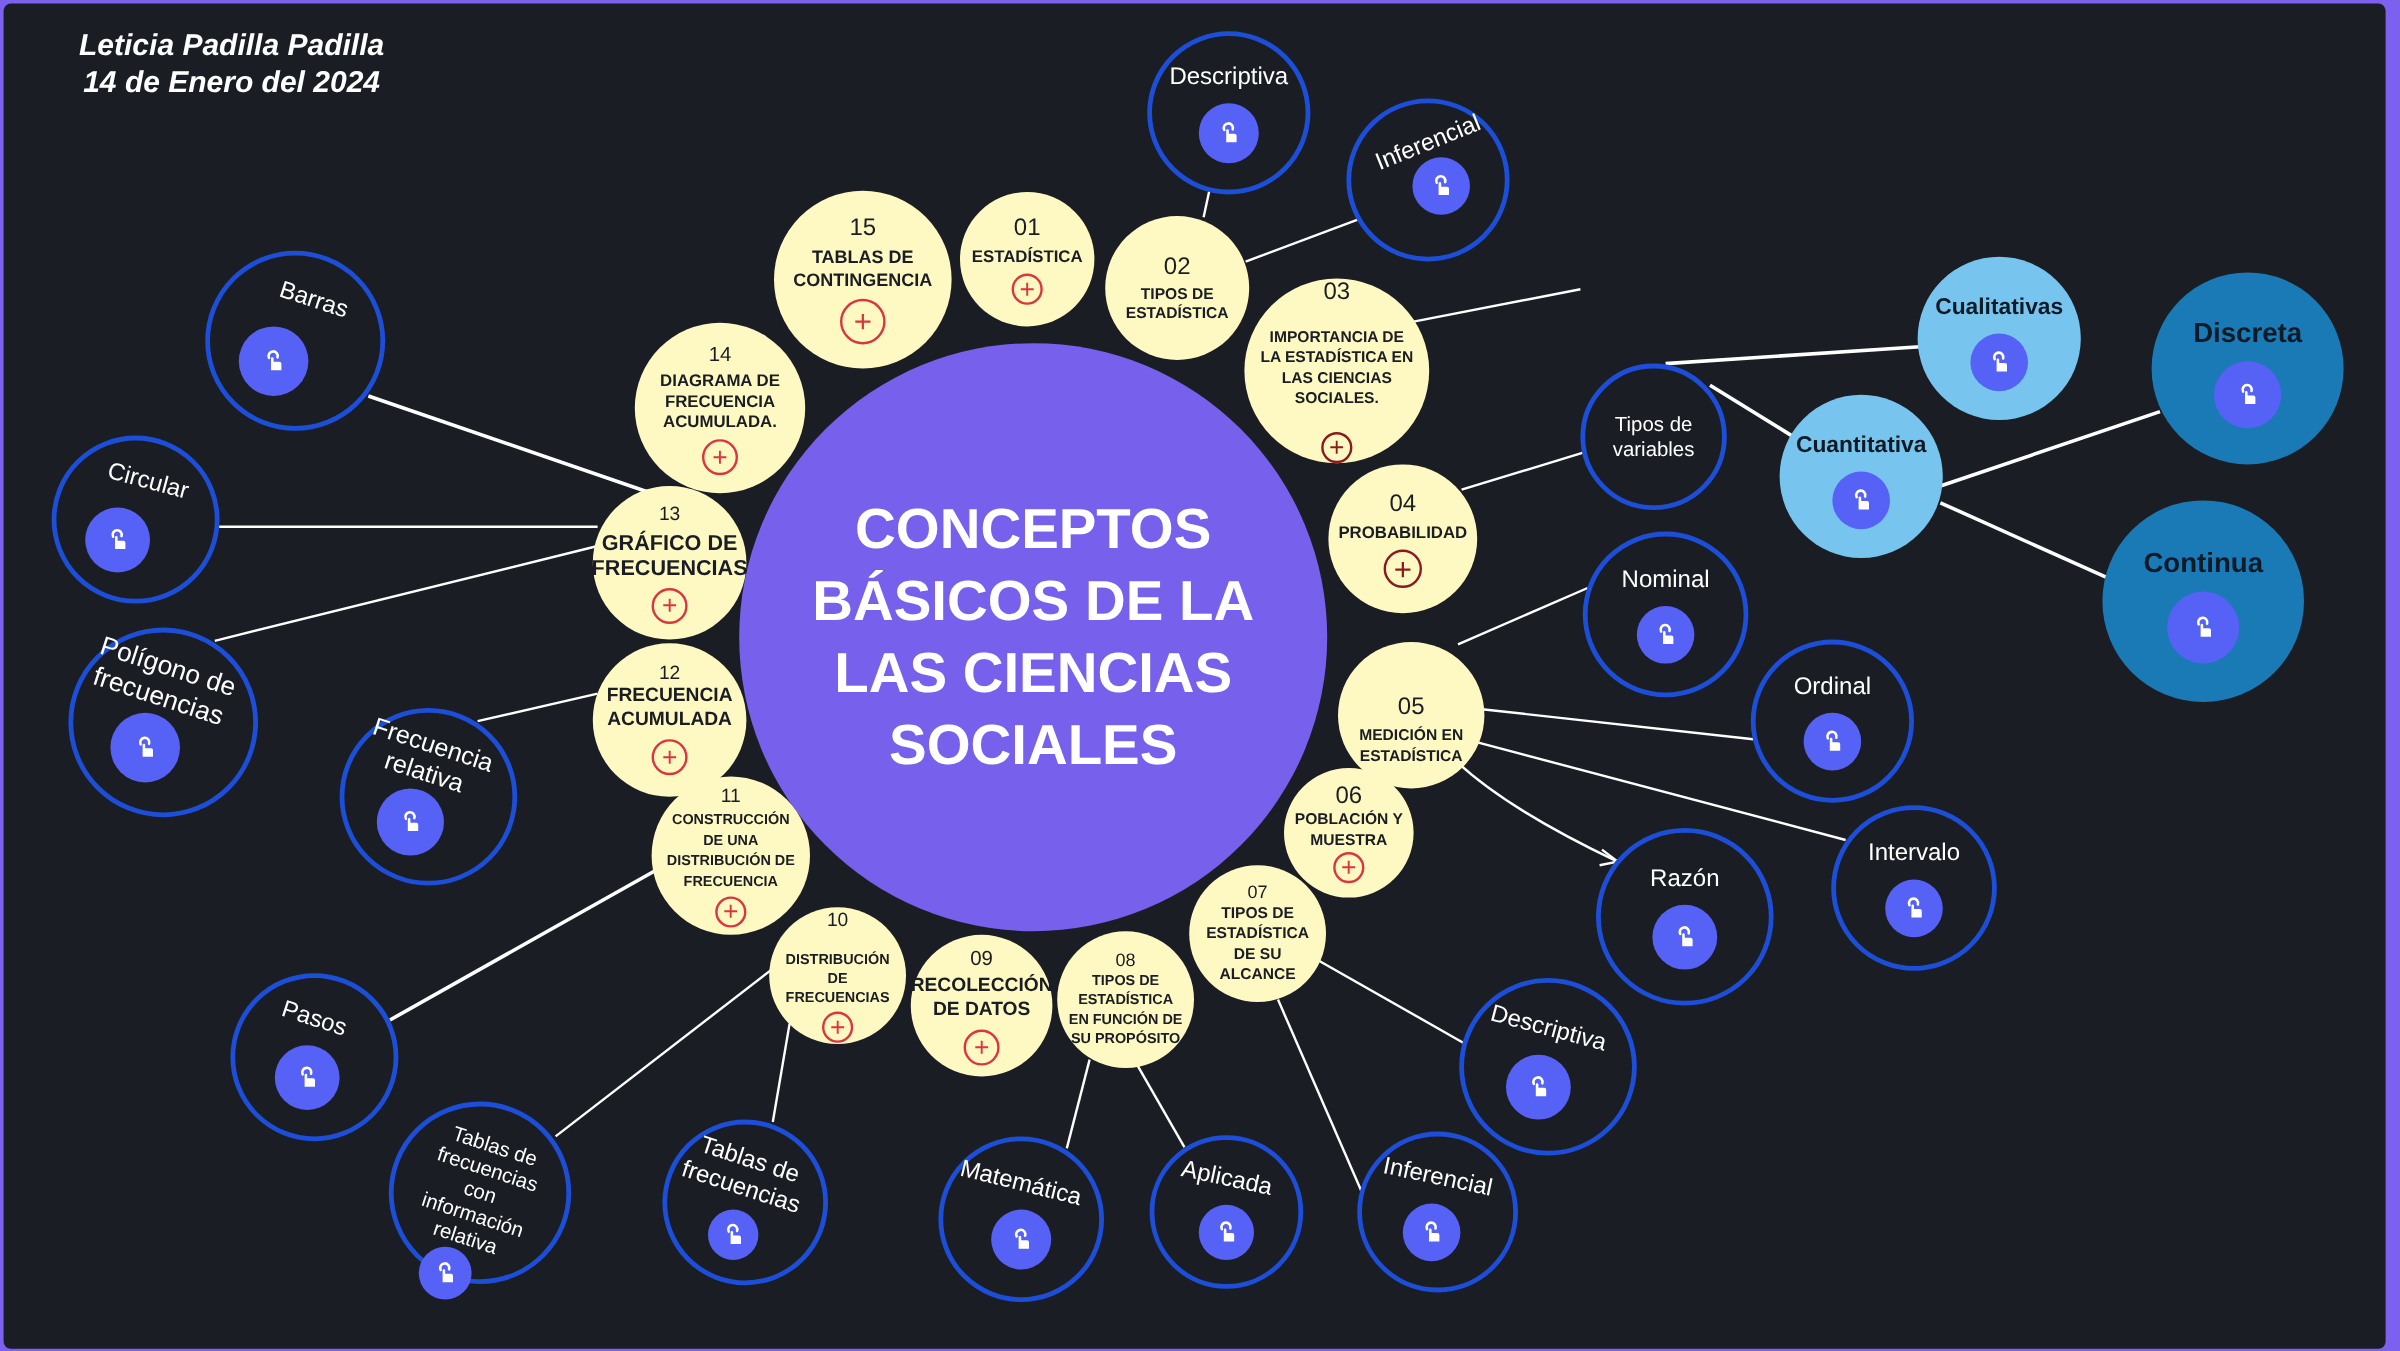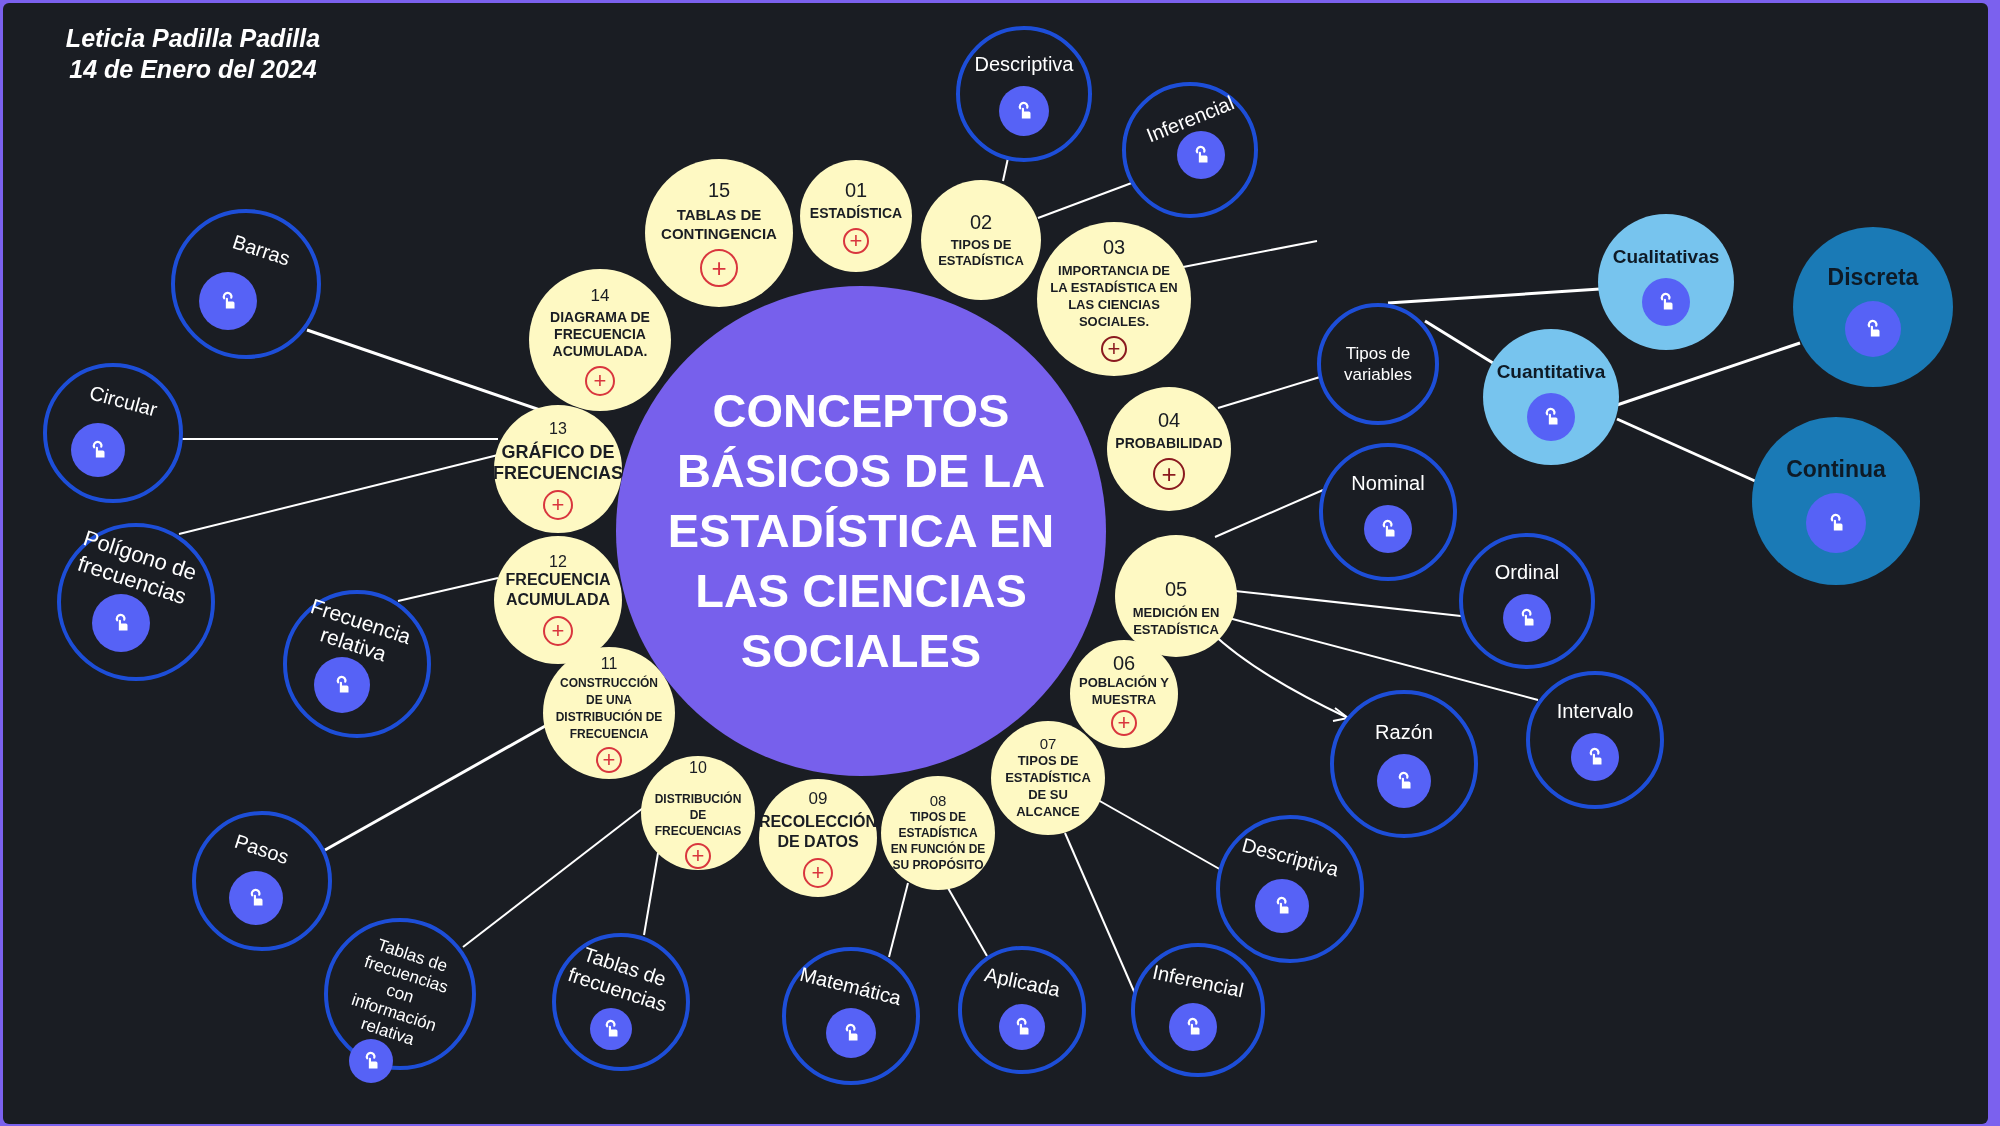--- a/index.html
+++ b/index.html
@@ -71,21 +71,20 @@
   </svg>
 
   <div class="author">
     <div>Leticia Padilla Padilla</div>
     <div>14 de Enero del 2024</div>
   </div>
 
   <div class="node core" style="left:613px;top:283px;width:490px;height:490px;">
     <div>CONCEPTOS</div>
     <div>BÁSICOS DE LA</div>
-    <div>ESTADÍSTICA EN</div>
     <div>LAS CIENCIAS</div>
     <div>SOCIALES</div>
   </div>
 
   <div class="node topic" style="left:797px;top:157px;width:112px;height:112px;">
     <div class="num">01</div>
     <div class="lbl">ESTADÍSTICA</div>
     <div class="plus sm">+</div>
   </div>
 
@@ -93,21 +92,21 @@
     <div class="num">15</div>
     <div class="lbl" style="font-size:15px;line-height:19px;">TABLAS DE CONTINGENCIA</div>
     <div class="plus" style="width:38px;height:38px;">+</div>
   </div>
 
   <div class="node topic" style="left:918px;top:177px;width:120px;height:120px;">
     <div class="num">02</div>
     <div class="lbl" style="font-size:13px;line-height:16px;">TIPOS DE ESTADÍSTICA</div>
   </div>
 
-  <div class="node topic" style="left:1034px;top:219px;width:154px;height:154px;">
+  <div class="node topic" style="left:1034px;top:229px;width:154px;height:154px;justify-content:space-between;">
     <div class="num">03</div>
     <div class="lbl" style="font-size:13px;line-height:17px;padding:0 12px;">IMPORTANCIA DE LA ESTADÍSTICA EN LAS CIENCIAS SOCIALES.</div>
     <div class="plus sm dk">+</div>
   </div>
 
   <div class="node topic" style="left:1104px;top:384px;width:124px;height:124px;">
     <div class="num">04</div>
     <div class="lbl" style="font-size:14px;">PROBABILIDAD</div>
     <div class="plus dk">+</div>
   </div>

